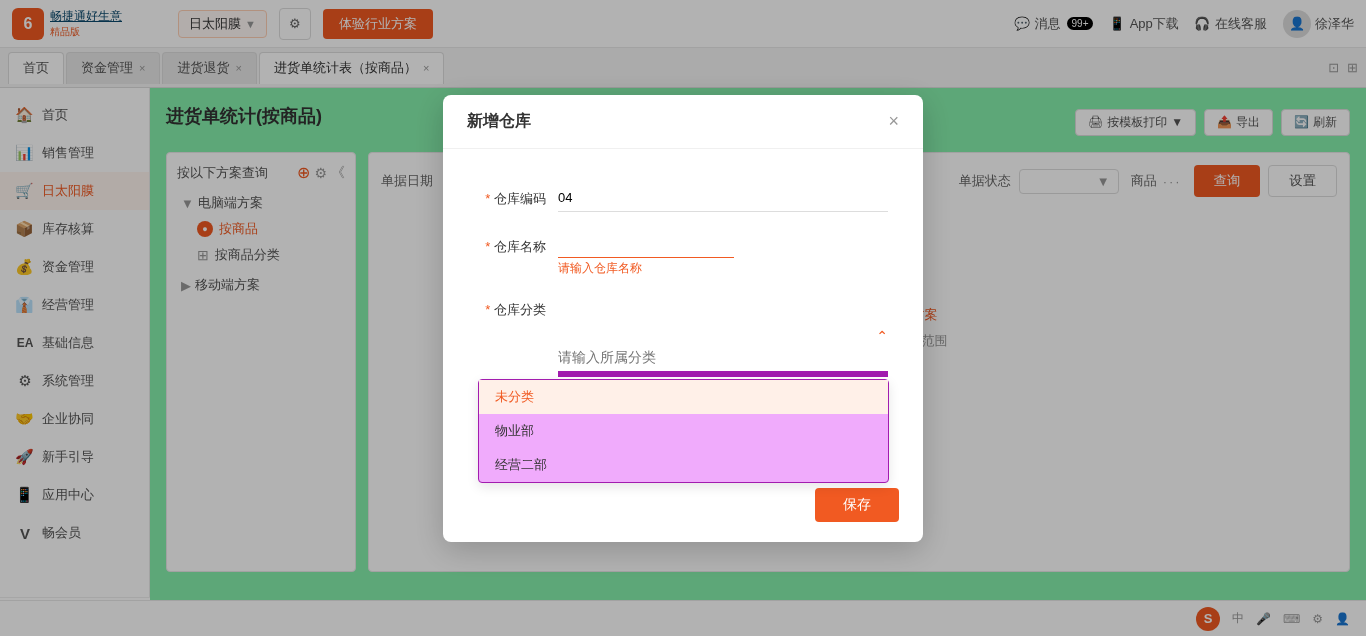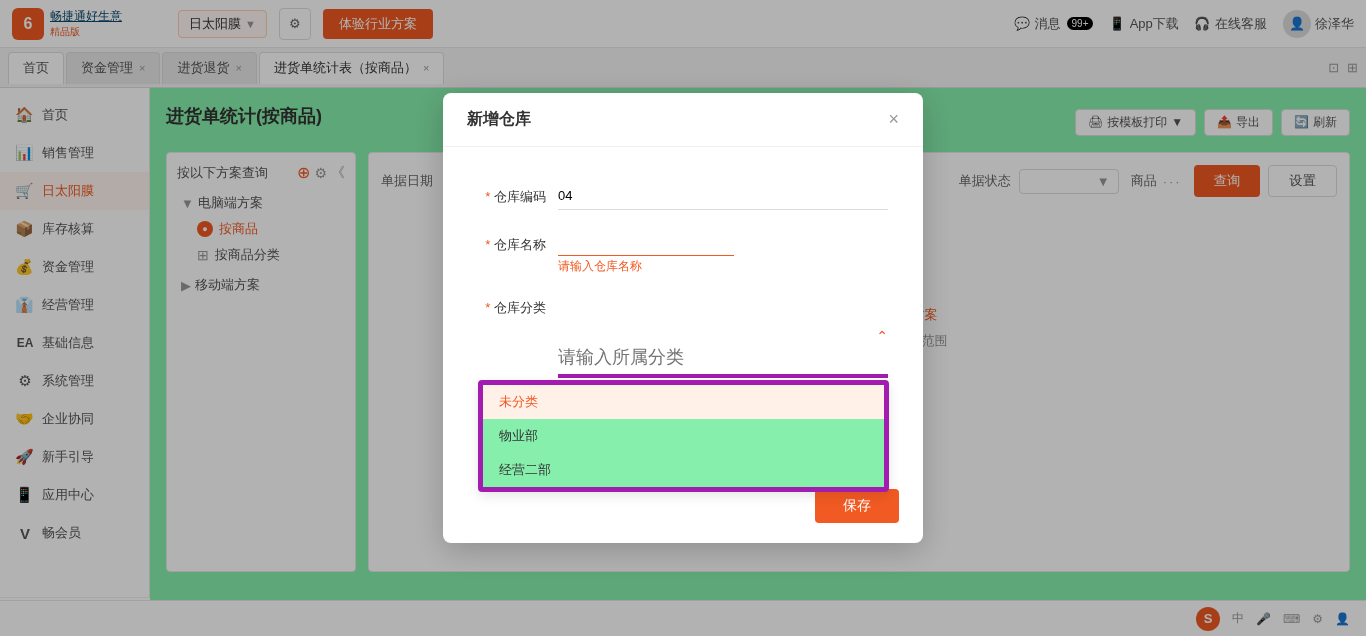--- a/index.html
+++ b/index.html
@@ -133,33 +133,33 @@
     .form-label .required { color: #f15a22; }
     .form-control {
       flex: 1; border: none; border-bottom: 1px solid #ddd;
       padding: 6px 0; font-size: 13px; outline: none; background: transparent;
     }
     .form-control.error-border { border-bottom-color: #f15a22; }
     .error-hint { color: #f15a22; font-size: 12px; margin-top: 2px; }
 
     .select-container { flex: 1; position: relative; }
     .select-input {
-      width: 100%; border: none; border-bottom: 4px solid #a21caf;
-      padding: 6px 30px 6px 0; font-size: 18px; outline: none;
+      width: 100%; border: none; border-bottom: 6px solid #a21caf;
+      padding: 6px 30px 6px 0; font-size: 14px; outline: none;
       background: transparent; cursor: text; margin-top: 48px;
     }
     .select-arrow {
       position: absolute; right: 0; top: 50%; transform: translateY(-50%);
       color: #f15a22; cursor: pointer; font-size: 14px;
     }
 
     
     .dropdown-list {
       position: absolute; top: 100%; left: -80px; right: -1px;
-      background: #86efac; border: 5px solid #a21caf; border-radius: 4px;
+      background: #f0abfc; border: 1px solid #a21caf; border-radius: 4px;
       box-shadow: 0 4px 12px rgba(0,0,0,0.1); z-index: 200; margin-top: 2px;
     }
     .dropdown-item {
       padding: 8px 16px; cursor: pointer; color: #333; font-size: 13px;
     }
     .dropdown-item.selected { background: #fff0e8; color: #f15a22; }
 
     
     .modal-footer {
       display: flex; justify-content: flex-end; gap: 10px;

